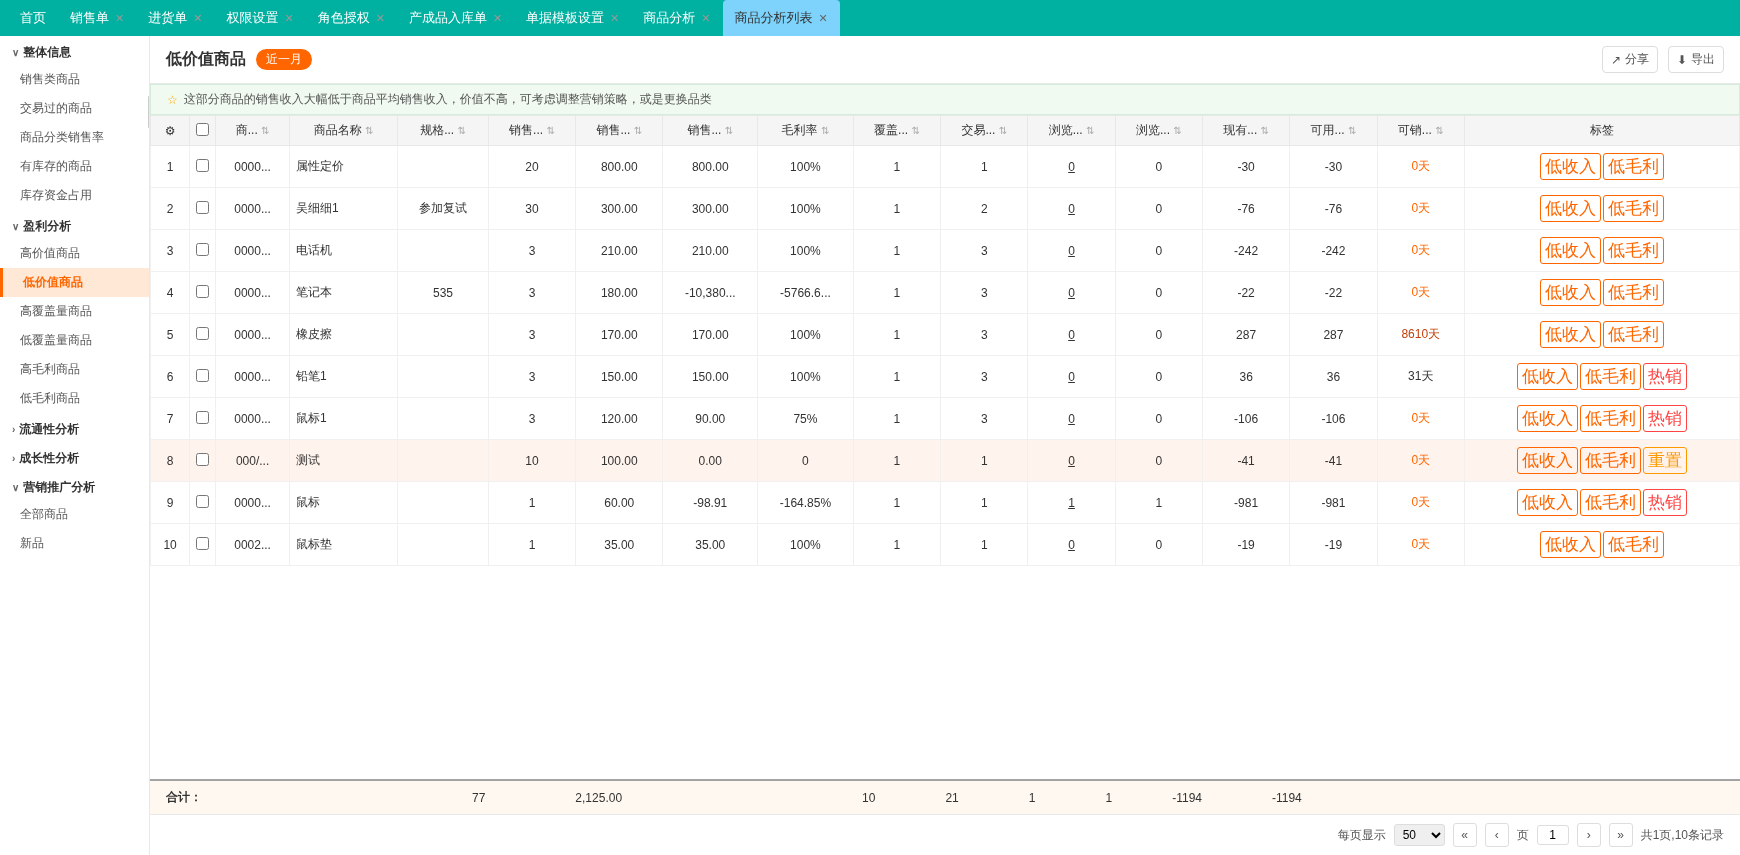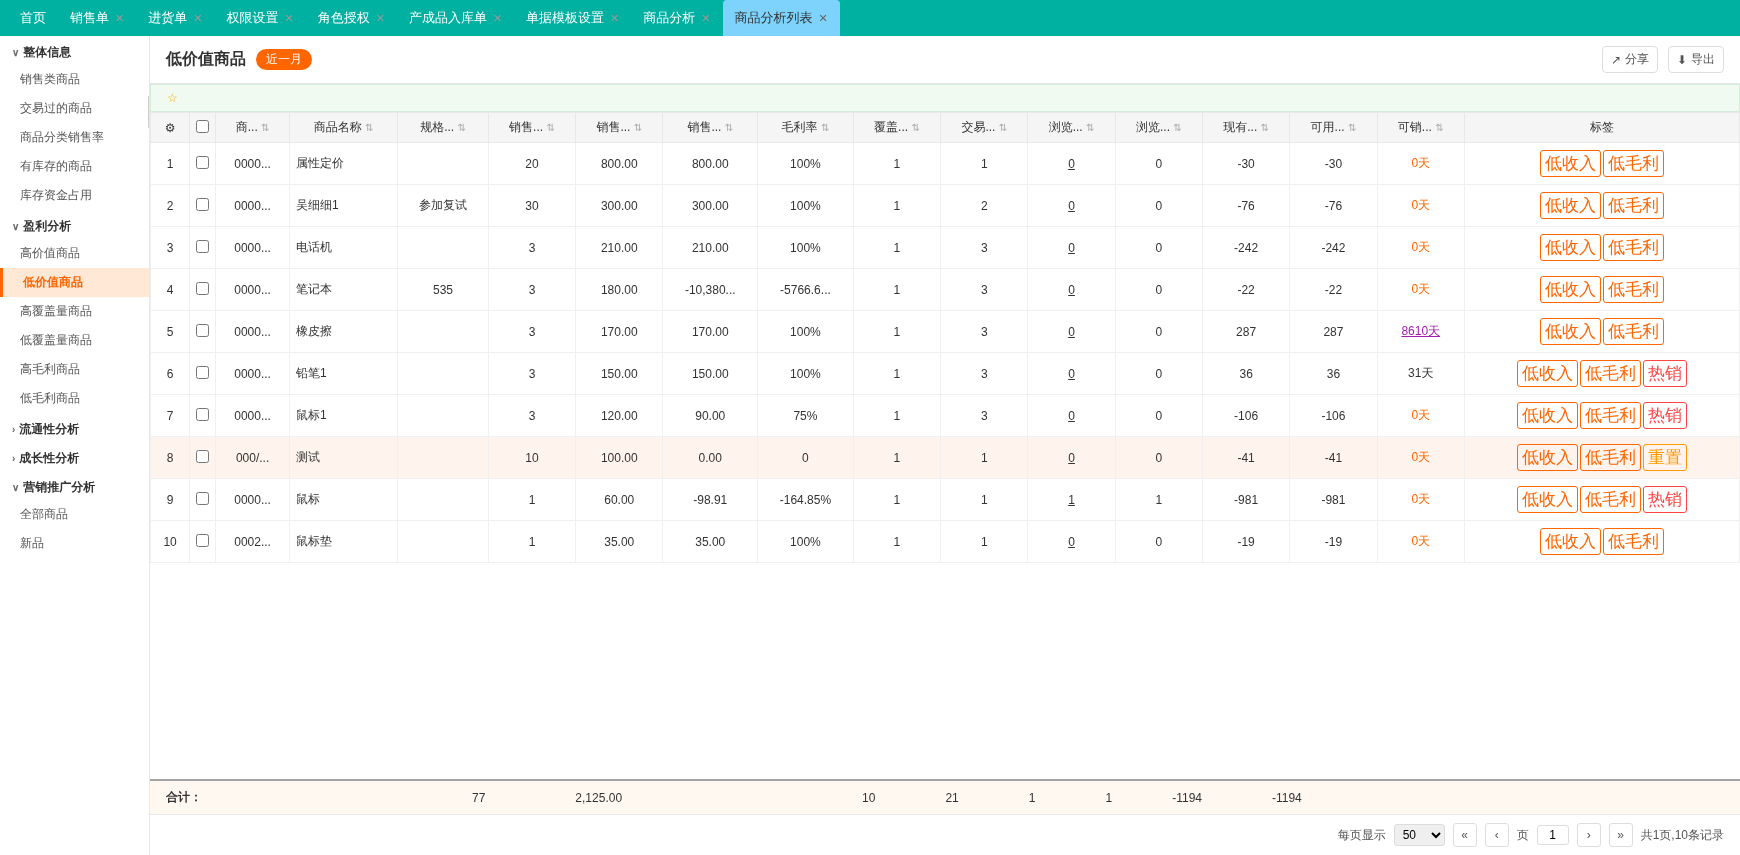--- a/index.html
+++ b/index.html
@@ -328,20 +328,21 @@
           </div>
           <div class="action-btn">
             <span>⬇</span>
             <span>导出</span>
           </div>
         </div>
       </div>
 
       <div class="notice-bar">
         <span class="notice-icon">☆</span>
+        <span>这部分商品的销售收入大幅低于商品平均销售收入，价值不高，可考虑调整营销策略，或是更换品类</span>
       </div>
 
       <div class="table-wrapper">
         <table>
           <thead>
             <tr>
               <th>⚙</th>
               <th><input type="checkbox" style=""></th>
               <th>商... <span class="sort-icons">⇅</span></th>
               <th>商品名称 <span class="sort-icons">⇅</span></th>
@@ -446,21 +447,21 @@
     <td>3</td>
     <td>170.00</td>
     <td>170.00</td>
     <td>100%</td>
     <td>1</td>
     <td>3</td>
     <td><span class="underline">0</span></td>
     <td>0</td>
     <td>287</td>
     <td>287</td>
-    <td style="color:#a21caf;text-decoration:underline;">8610天</td>
+    <td style="color:#c2410c;">8610天</td>
     <td><span class="tag-badge tag-low-income">低收入</span><span class="tag-badge tag-low-margin">低毛利</span></td>
   </tr>
               <tr>
     <td>6</td>
     <td class="checkbox-cell"><input type="checkbox" style=""></td>
     <td>0000...</td>
     <td style="text-align:left;">铅笔1</td>
     <td></td>
     <td>3</td>
     <td>150.00</td>

